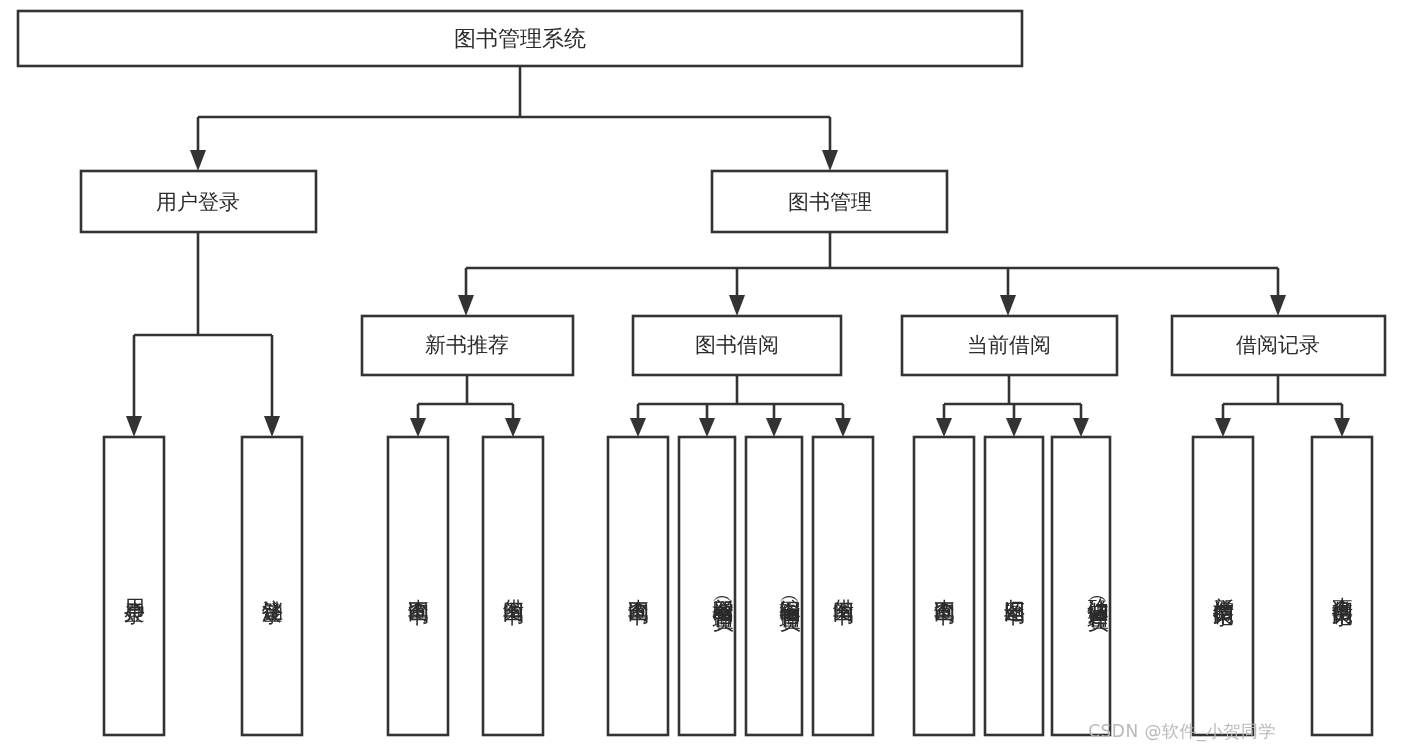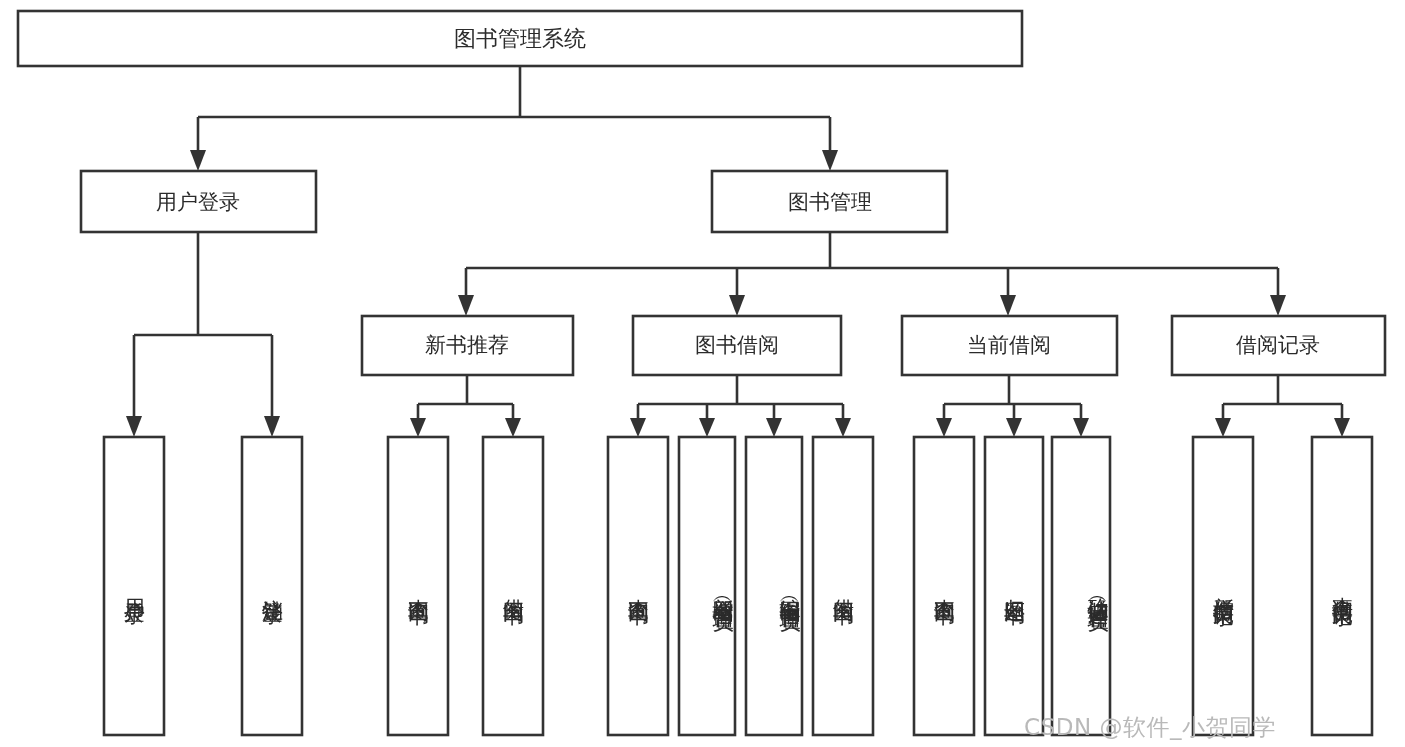--- a/index.html
+++ b/index.html
@@ -70,21 +70,21 @@
     justify-content: center;
     white-space: nowrap;
     box-sizing: border-box;
     pointer-events: none;
   }
   #watermark {
     position: absolute;
     right: 8px;
     bottom: 4px;
     font-family: "DejaVu Sans", "Liberation Sans", sans-serif;
-    font-size: 23px;
+    font-size: 17px;
     color: #b9b9b9;
     letter-spacing: 0.5px;
     white-space: nowrap;
   }
 </style>
 </head>
 <body>
 
 <div id="diagram-root">
 

